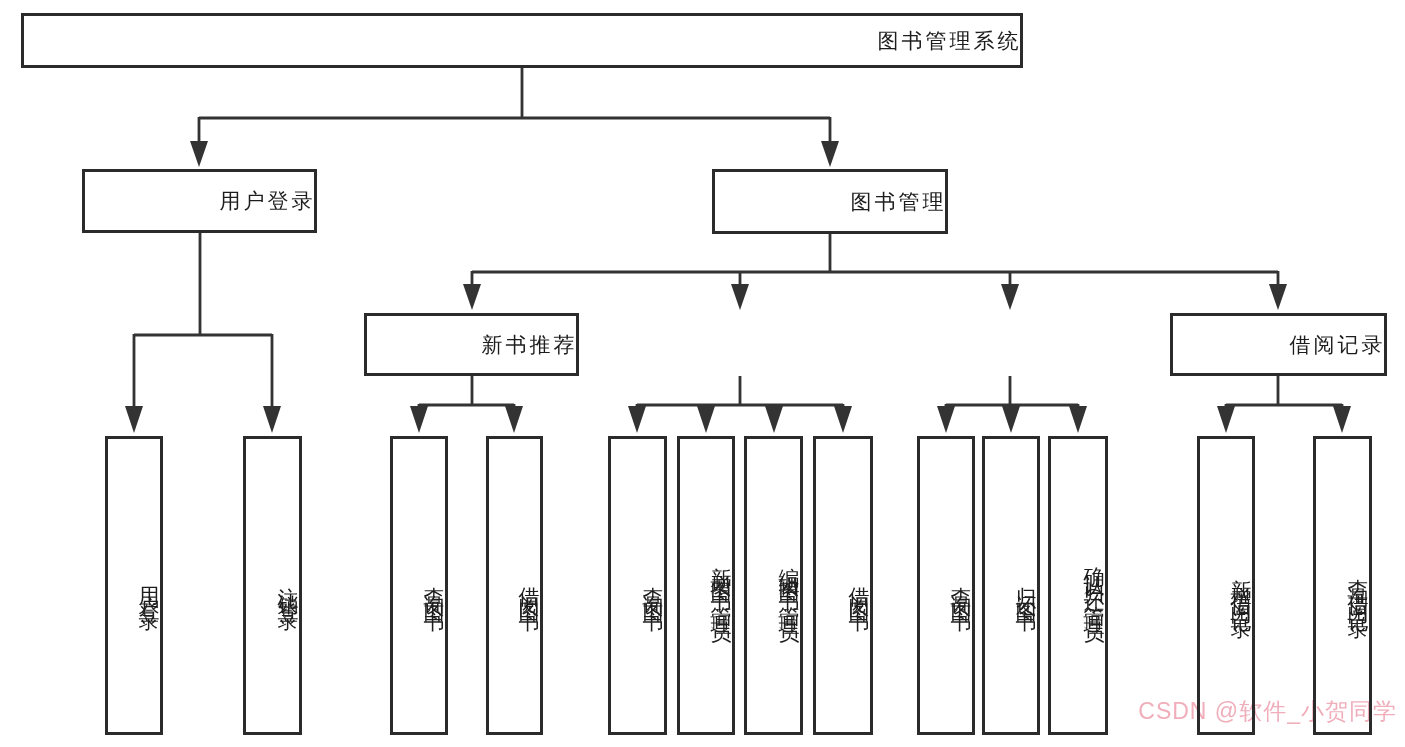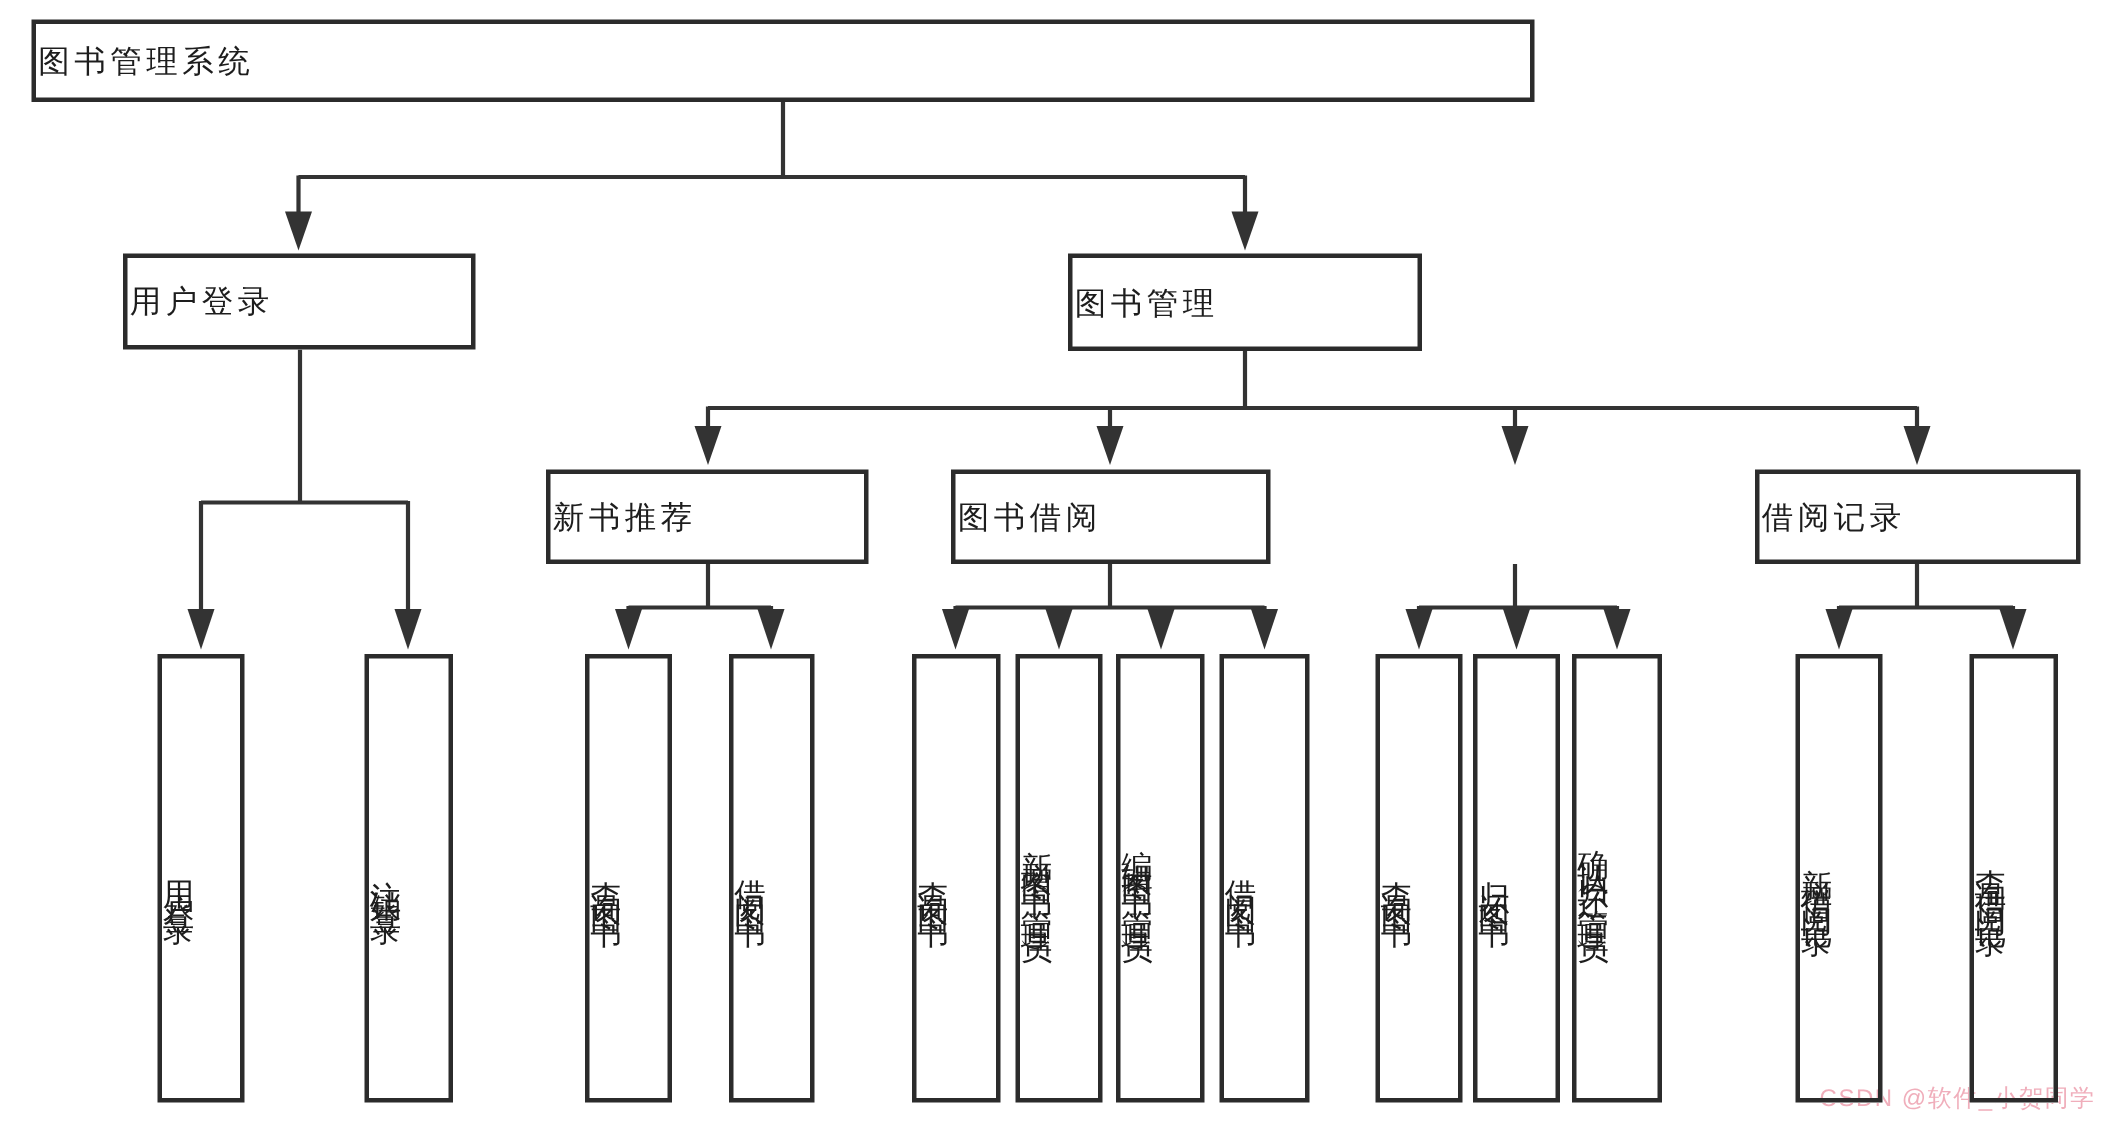--- a/index.html
+++ b/index.html
@@ -5,33 +5,33 @@
   html,body { margin:0; padding:0; background:#fff; }
   .stage {
     position:relative; width:1405px; height:747px; background:var(--bg,#ffffff);
     font-family:"Liberation Sans","DejaVu Sans",sans-serif; overflow:hidden;
   }
   svg.connectors { position:absolute; left:0; top:0; z-index:1; }
   svg.connectors path { stroke:var(--line,#333333); stroke-width:2.8; fill:none; }
   svg.connectors polygon { fill:var(--line,#333333); }
   .box {
     position:absolute; background:#fff; border:3px solid var(--border,#2b2b2b);
-    box-sizing:border-box; display:flex; align-items:center; justify-content:flex-start;
+    box-sizing:border-box; display:flex; align-items:center; justify-content:flex-end;
     color:var(--text,#1d1d1d); z-index:2;
   }
   .box.h  { font-size:21px; letter-spacing:3px; white-space:nowrap; }
   .box.h span { transform:translateX(1.5px); }
   .root-box { font-size:20px; }
   .vtext {
     writing-mode:vertical-rl; text-orientation:mixed;
     font-size:21px; letter-spacing:8px; line-height:1;
   }
   .watermark {
-    position:absolute; right:8px; bottom:4px; z-index:3;
-    font-size:16px; letter-spacing:1px; color:var(--wm,#f0aebb);
+    position:absolute; right:8px; bottom:20px; z-index:3;
+    font-size:23px; letter-spacing:1px; color:var(--wm,#f0aebb);
     mix-blend-mode:darken; white-space:nowrap;
   }
 </style>
 </head>
 <body>
 
 <div class="stage">
 
   <svg class="connectors" width="1405" height="747" aria-hidden="true">
 
@@ -76,23 +76,20 @@
   <div class="box h" style="left:82px;top:169px;width:235px;height:64px">
     <span>用户登录</span>
   </div>
   <div class="box h" style="left:364px;top:313px;width:215px;height:63px">
     <span>新书推荐</span>
   </div>
 
   <div class="box h" style="left:712px;top:169px;width:236px;height:65px">
     <span>图书管理</span>
   </div>
-  <div class="box h" style="left:634px;top:313px;width:213px;height:63px">
-    <span>图书借阅</span>
-  </div>
   <div class="box h" style="left:1170px;top:313px;width:217px;height:63px">
     <span>借阅记录</span>
   </div>
 
   <div class="box v" style="left:105px;top:436px;width:58px;height:299px">
     <span class="vtext">用户登录</span>
   </div>
   <div class="box v" style="left:243px;top:436px;width:59px;height:299px">
     <span class="vtext">注销登录</span>
   </div>

